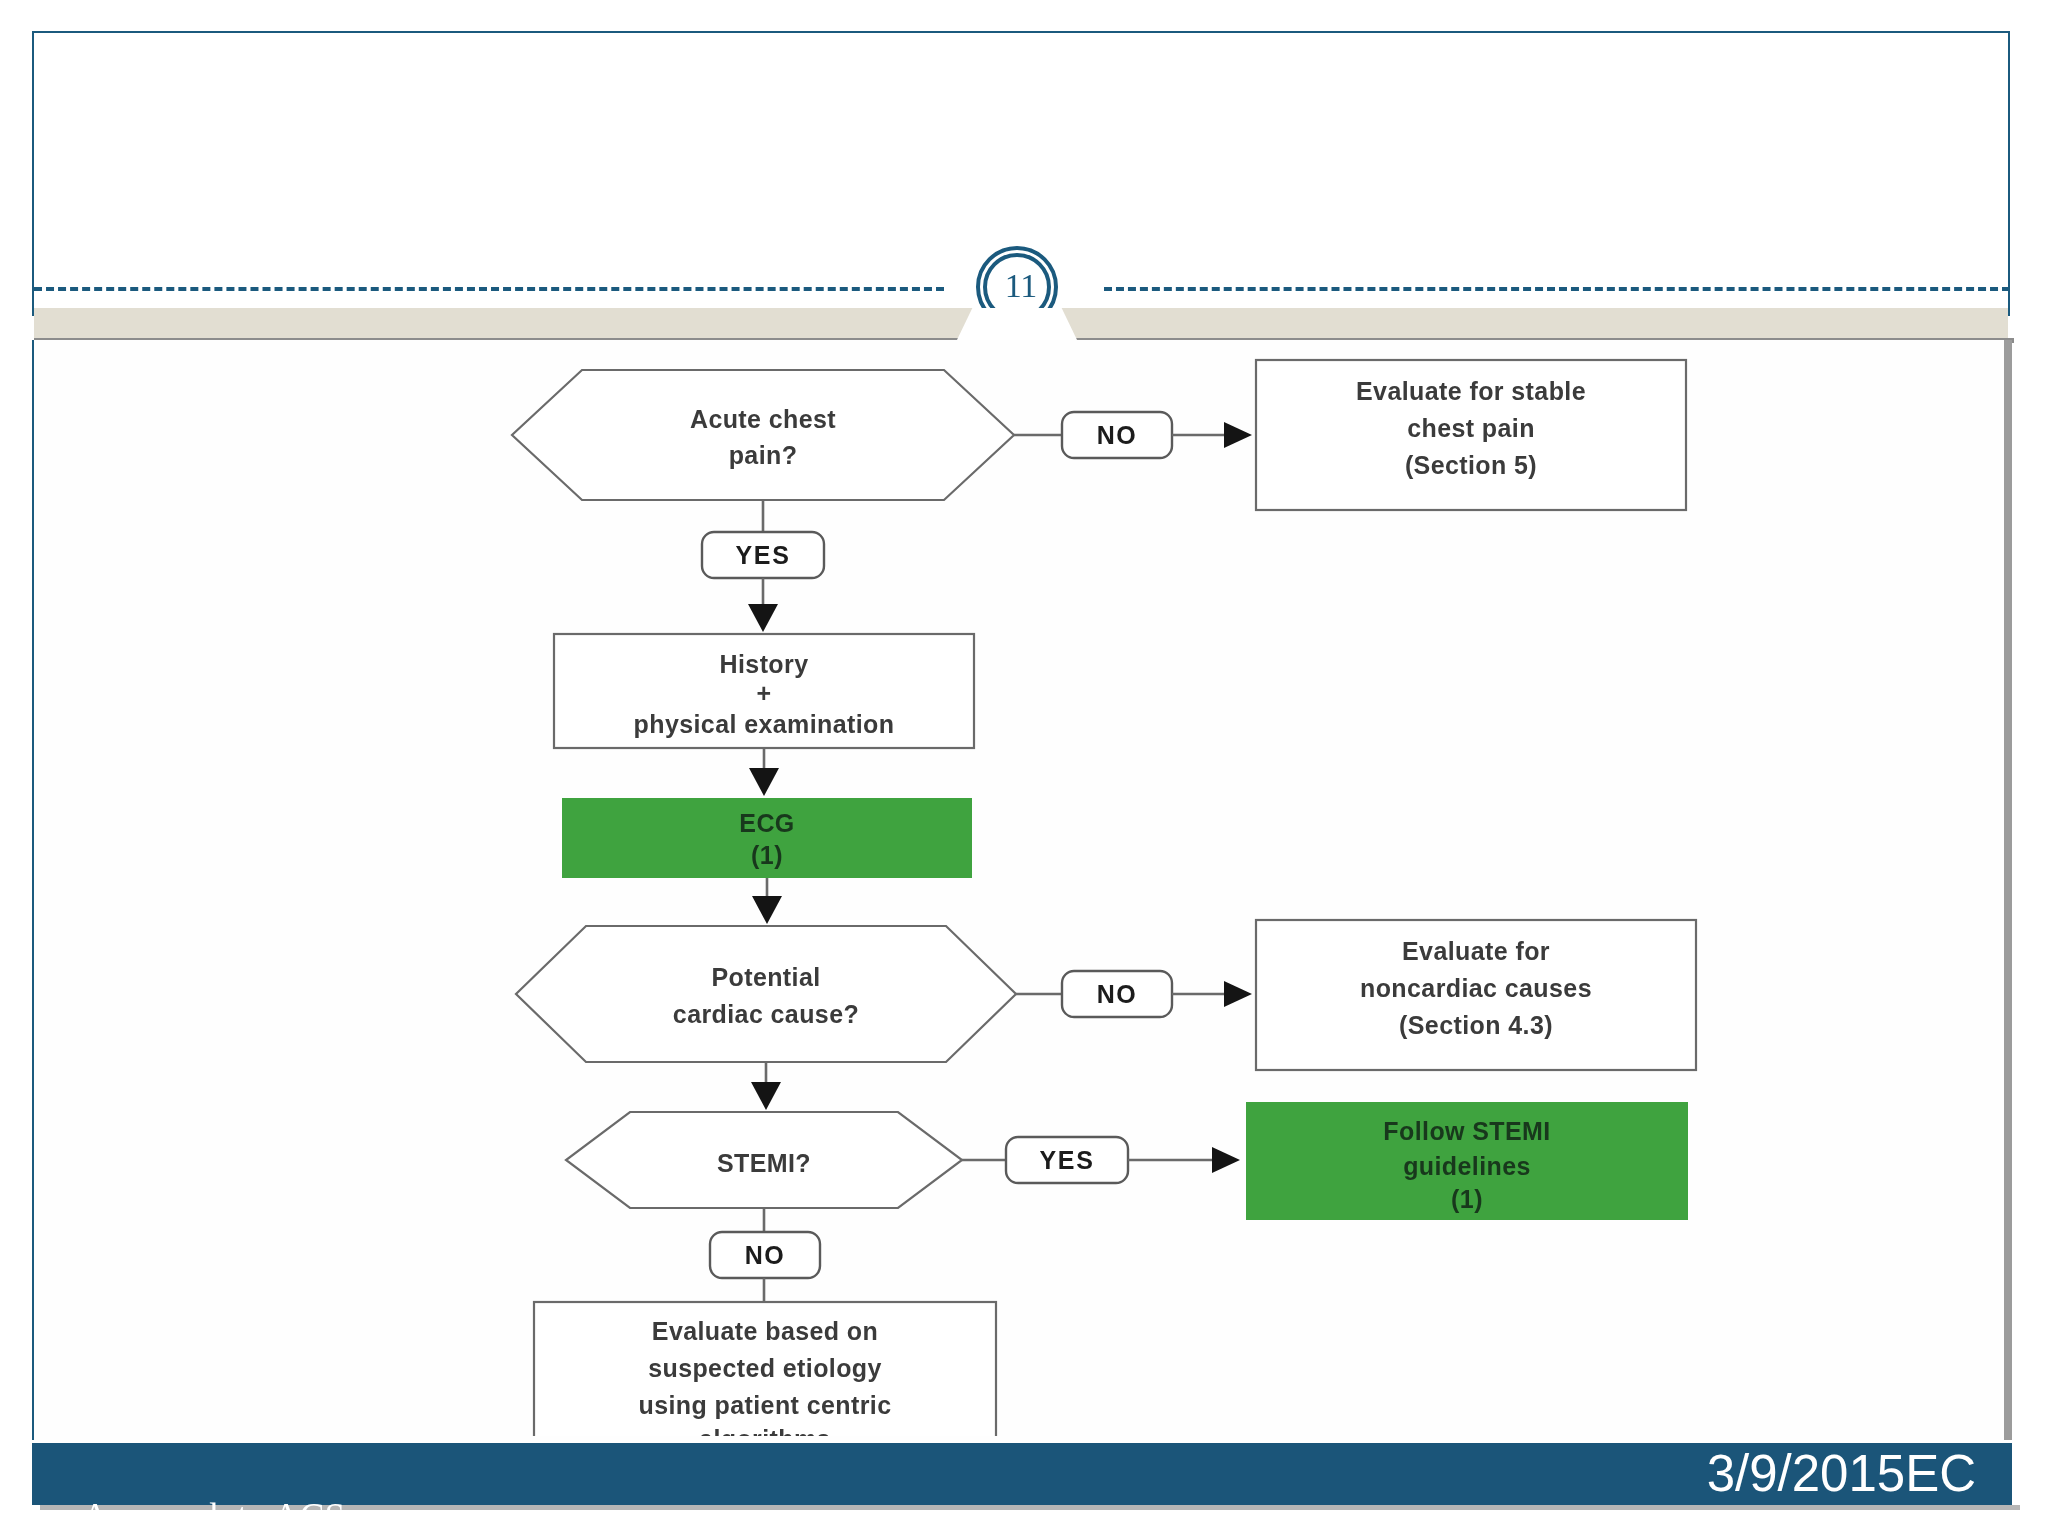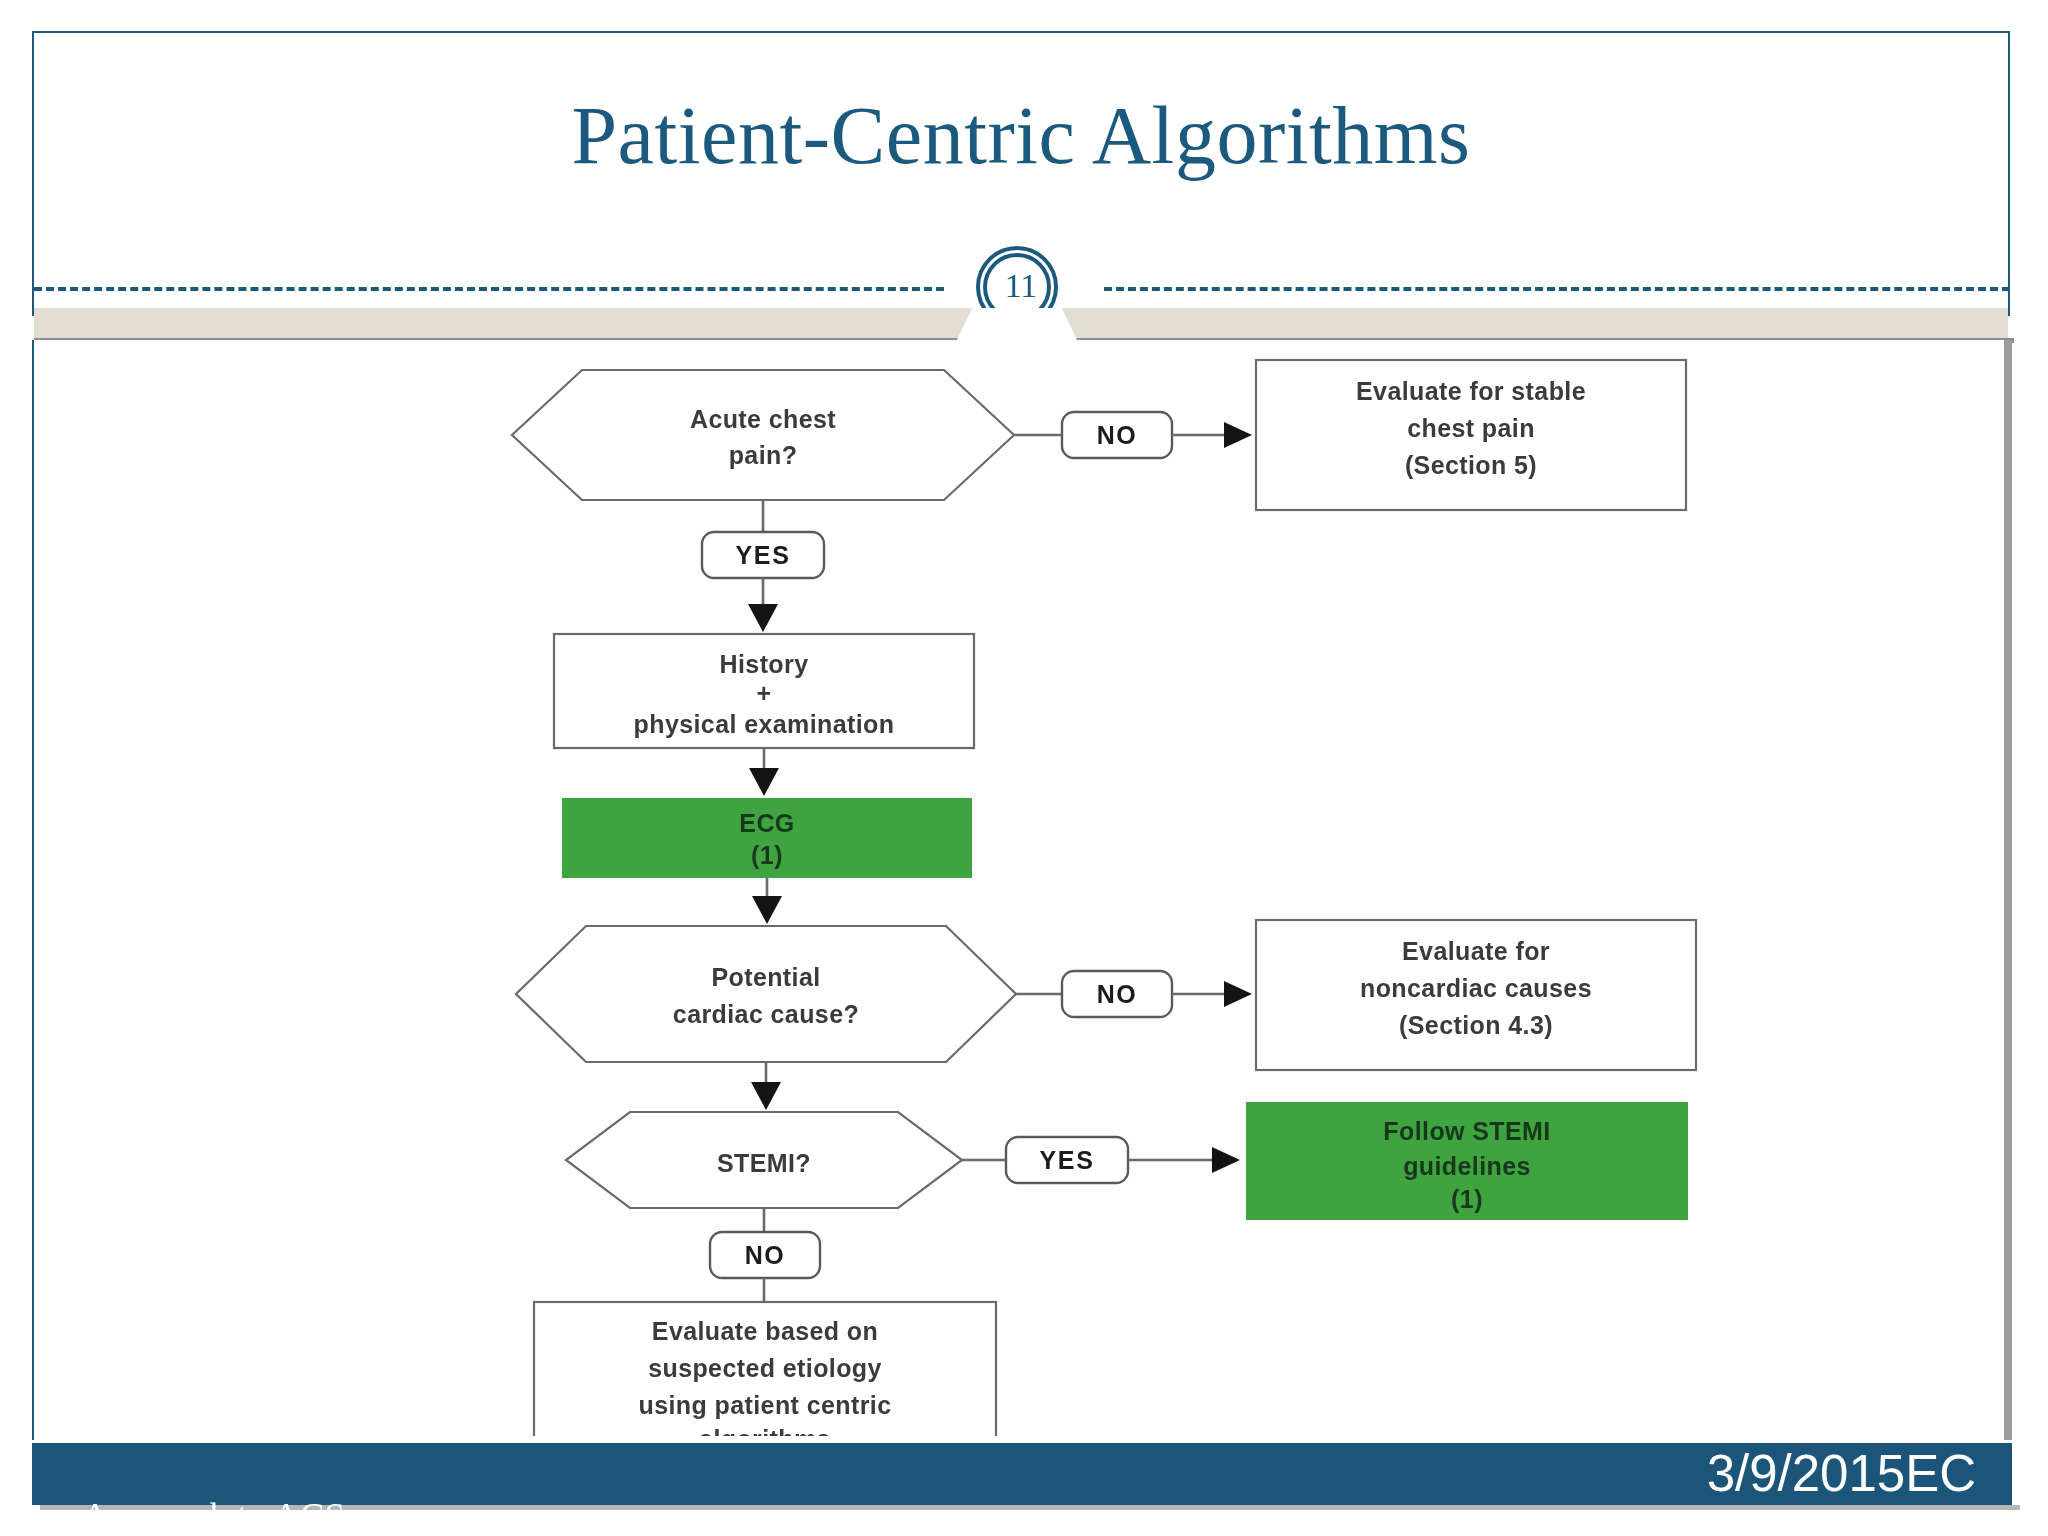--- a/index.html
+++ b/index.html
@@ -158,21 +158,20 @@
   .fc-line{ stroke:#6a6a6a; stroke-width:2.6; fill:none; }
   .fc-arrow{ fill:#141414; }
 </style>
 </head>
 <body>
 
 <div class="slide">
 
   <div class="header-frame"></div>
 
-  <div class="slide-title">Patient-Centric Algorithms</div>
 
   <div class="dash-rule dash-left"></div>
   <div class="dash-rule dash-right"></div>
 
   <div class="page-badge">
     <div class="ring-outer"></div>
     <div class="ring-inner"></div>
     <div class="page-num">11</div>
   </div>
 

